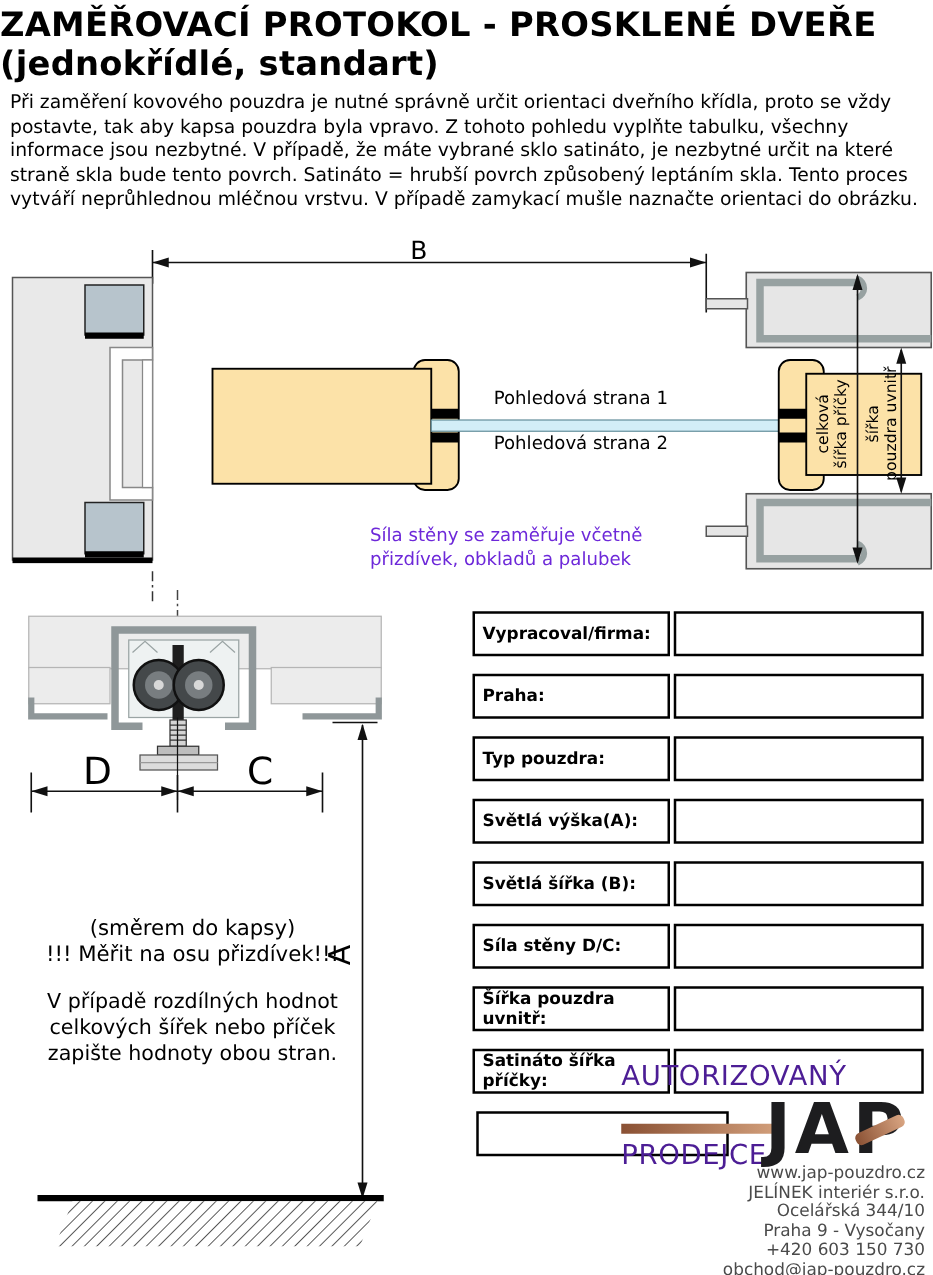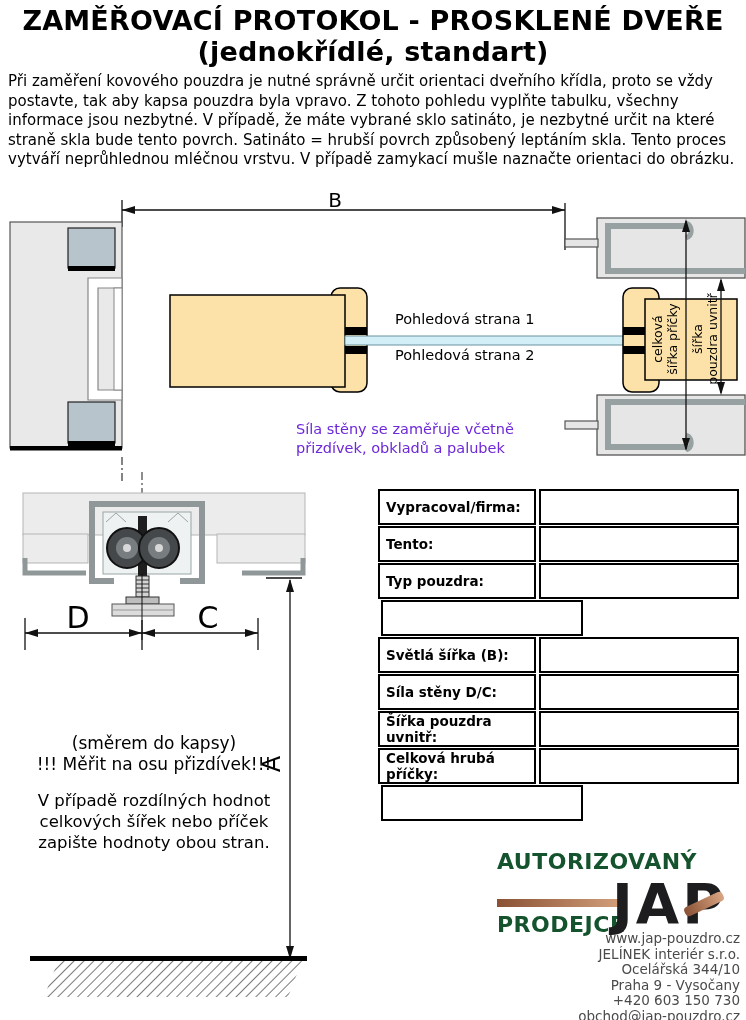--- a/index.html
+++ b/index.html
@@ -1,38 +1,38 @@
 <!DOCTYPE html>
 <html><head>
 <meta charset="utf-8">
 <style>
   html,body{margin:0;padding:0}
   body{width:746px;height:1020px;position:relative;background:#fff;overflow:hidden;
        font-family:"DejaVu Sans",sans-serif;color:#000}
   .abs{position:absolute}
-  .title-wrap{top:5px;left:0;width:746px;text-align:center;font-weight:bold;
+  .title-wrap{top:5px;left:0;width:746px;text-align:left;font-weight:bold;
               font-size:27px;line-height:31px;letter-spacing:.2px}
   .intro{left:8px;top:72px;width:734px;font-size:15px;line-height:19.5px}
   .dim-label{font-size:20px;text-align:center}
   .dim-label-big{font-size:30px;text-align:center}
   .rot{transform:rotate(-90deg)}
   .view-label{font-size:14.5px}
   .red-note{font-size:14.5px;line-height:19px;color:#6d28d9}
   .pocket-rot{width:96px;text-align:center;font-size:12.5px;line-height:15px}
   .bok{left:8px;top:733px;width:292px;text-align:center}
   .bok-title{font-size:33px;line-height:38px}
   .bok-sub{font-size:17px;line-height:21px}
   .bok-warn{font-size:17px;line-height:21px}
   .bok-note{margin-top:15px;font-size:16.5px;line-height:21px}
   .form{left:378px;top:489px;width:361px}
-  .frow{display:flex;margin-bottom:1px;height:36px}
+  .frow{display:flex;margin-bottom:14px;height:36px}
   .flabel{width:146px;border:2px solid #000;padding:1px 3px 1px 6px;font-weight:bold;
           font-size:13.5px;line-height:16px;display:flex;align-items:center;background:#fff}
   .fvalue{width:198px;border:2px solid #000;margin-left:3px;background:#fff}
-  .copper{color:#14532d;font-weight:bold;font-size:22px;line-height:22px;letter-spacing:.5px}
+  .copper{color:#4c1d95;font-weight:normal;font-size:22px;line-height:22px;letter-spacing:.5px}
   .copper-bar{background:linear-gradient(90deg,#8a5134,#d3a07c);height:8px;width:126px}
   .brand{font-weight:bold;font-size:56px;line-height:56px;letter-spacing:3px;color:#1d1d1f}
   .swoosh{width:42px;height:10px;border-radius:4px;transform:rotate(-25deg);
           background:linear-gradient(90deg,#8a5134,#d9a582)}
   .contact{right:6px;top:931px;text-align:right;font-size:13.5px;line-height:15.6px;color:#4a4a4a}
   svg{display:block}
 </style>
 </head>
 <body>
 
@@ -199,44 +199,45 @@
   <div class="bok-warn">!!! Měřit na osu přizdívek!!!</div>
   <div class="bok-note">V případě rozdílných hodnot celkových šířek nebo příček zapište hodnoty obou stran.</div>
 </div>
 
 <div class="abs form">
   <div class="frow">
     <div class="flabel">Vypracoval/firma:</div>
     <div class="fvalue"></div>
   </div>
   <div class="frow">
-    <div class="flabel">Tento:</div>
+    <div class="flabel">Praha:</div>
     <div class="fvalue"></div>
   </div>
   <div class="frow">
     <div class="flabel">Typ pouzdra:</div>
     <div class="fvalue"></div>
   </div>
   <div class="frow">
+    <div class="flabel">Světlá výška(A):</div>
     <div class="fvalue"></div>
   </div>
   <div class="frow">
     <div class="flabel">Světlá šířka (B):</div>
     <div class="fvalue"></div>
   </div>
   <div class="frow">
     <div class="flabel">Síla stěny D/C:</div>
     <div class="fvalue"></div>
   </div>
   <div class="frow">
     <div class="flabel">Šířka pouzdra uvnitř:</div>
     <div class="fvalue"></div>
   </div>
   <div class="frow">
-    <div class="flabel">Celková hrubá příčky:</div>
+    <div class="flabel">Satináto šířka příčky:</div>
     <div class="fvalue"></div>
   </div>
   <div class="frow">
     <div class="fvalue"></div>
   </div>
 </div>
 
 <div class="abs copper" style="left:497px;top:851px">AUTORIZOVANÝ</div>
 <div class="abs copper" style="left:497px;top:914px">PRODEJCE</div>
 <div class="abs copper-bar" style="left:497px;top:899px"></div>

